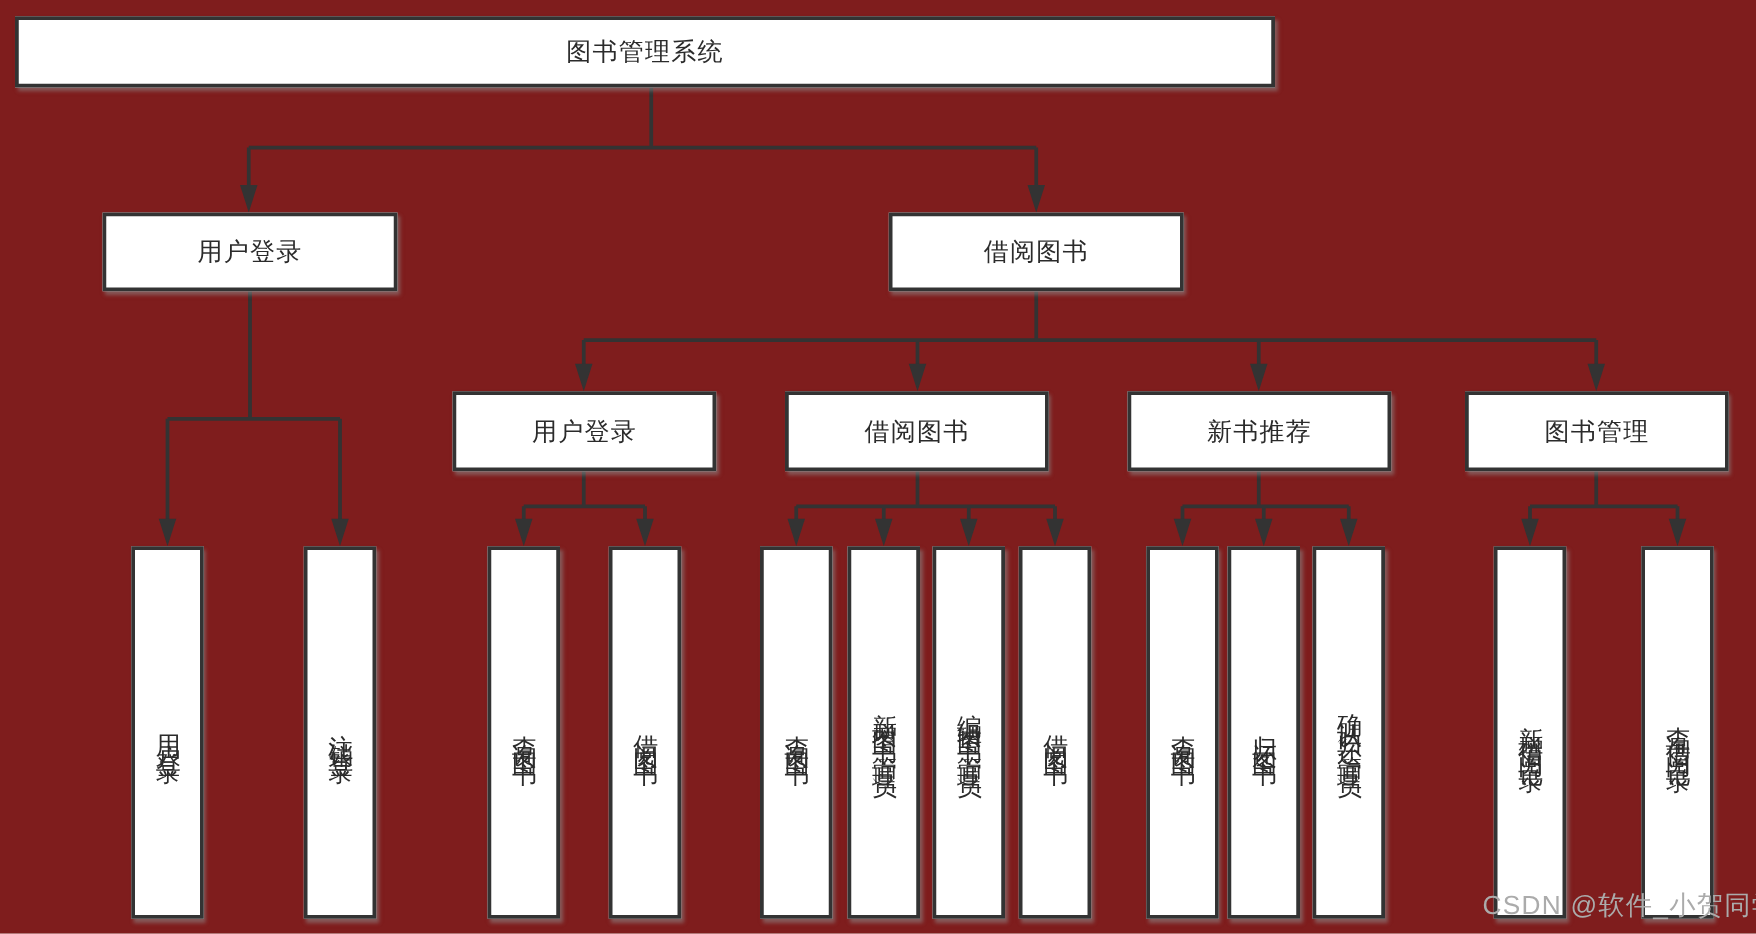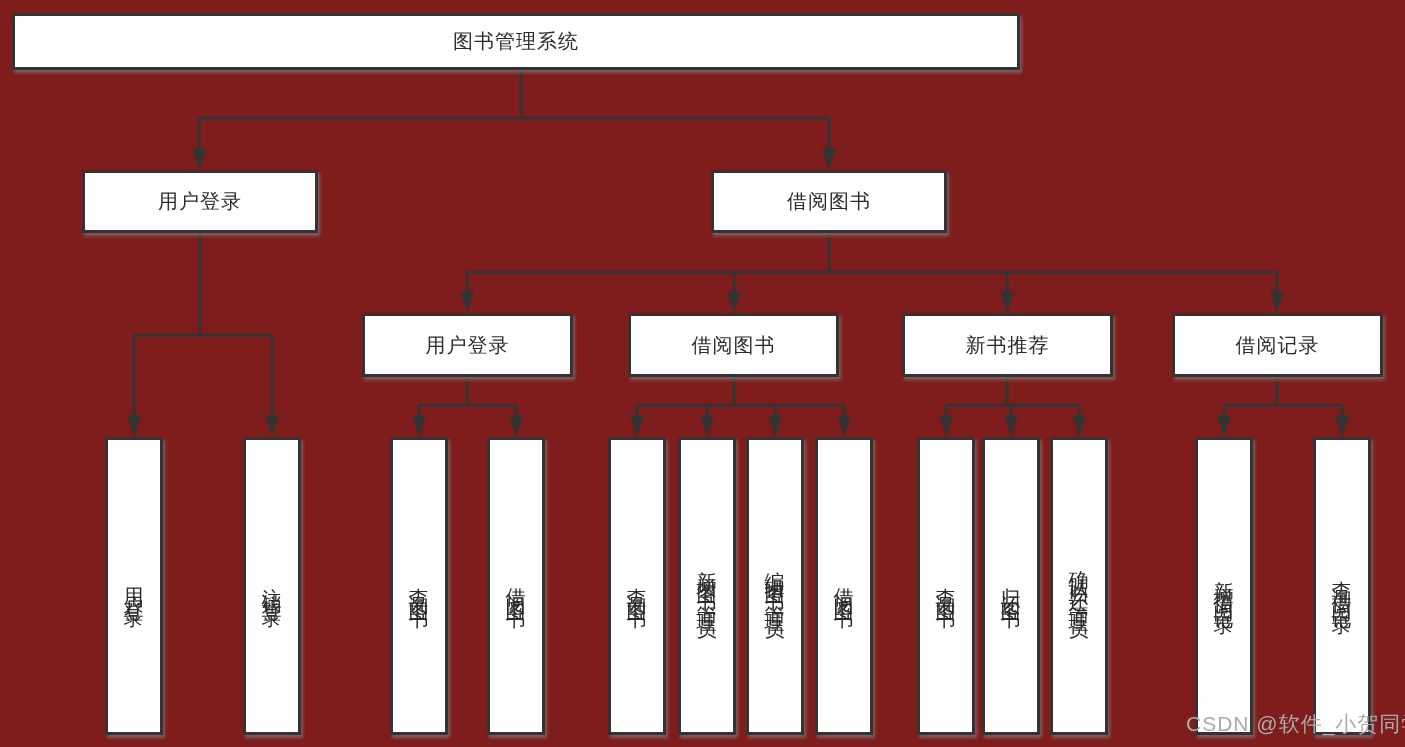--- a/index.html
+++ b/index.html
@@ -93,21 +93,21 @@
   <div class="node hbox" style="left:362px;top:313px;width:211px;height:64px">
     <span class="lbl">用户登录</span>
   </div>
   <div class="node hbox" style="left:628px;top:313px;width:211px;height:64px">
     <span class="lbl">借阅图书</span>
   </div>
   <div class="node hbox" style="left:902px;top:313px;width:211px;height:64px">
     <span class="lbl">新书推荐</span>
   </div>
   <div class="node hbox" style="left:1172px;top:313px;width:211px;height:64px">
-    <span class="lbl">借阅记录</span>
+    <span class="lbl">图书管理</span>
   </div>
 
   <div class="node vbox" style="left:105px;top:437px;width:58px;height:298px">
     <span class="lbl">用户登录</span>
   </div>
   <div class="node vbox" style="left:243px;top:437px;width:58px;height:298px">
     <span class="lbl">注销登录</span>
   </div>
 
   <div class="node vbox" style="left:390px;top:437px;width:58px;height:298px">

